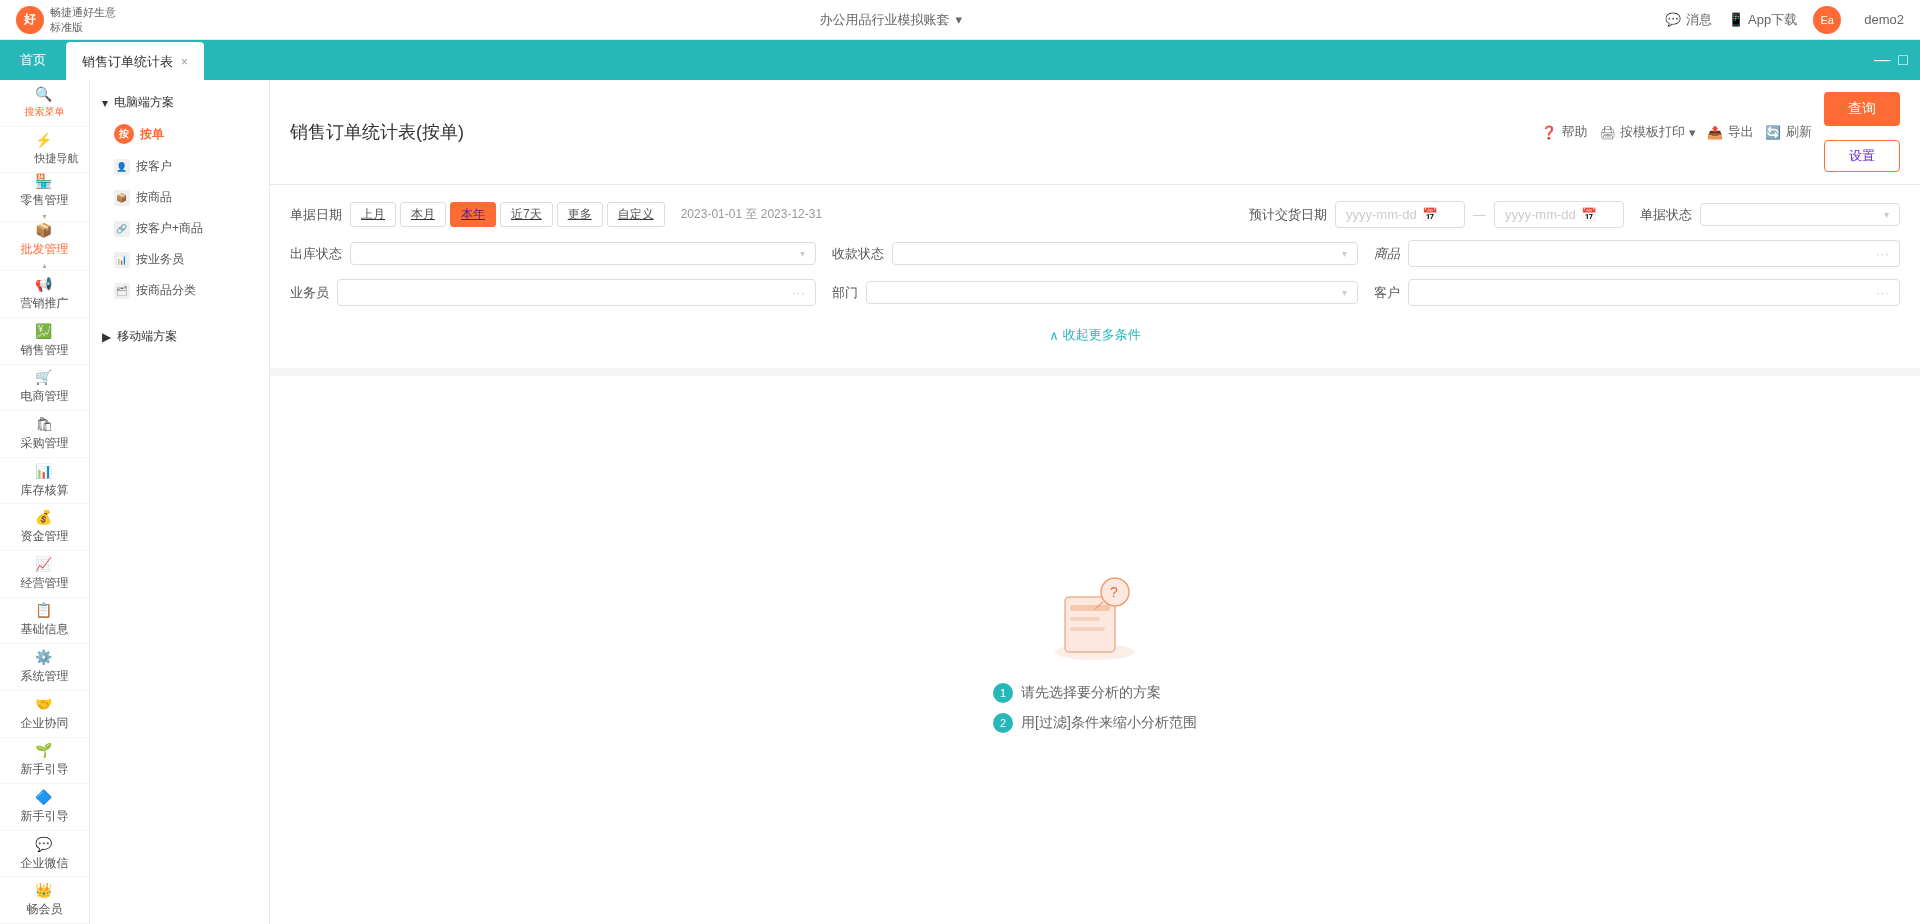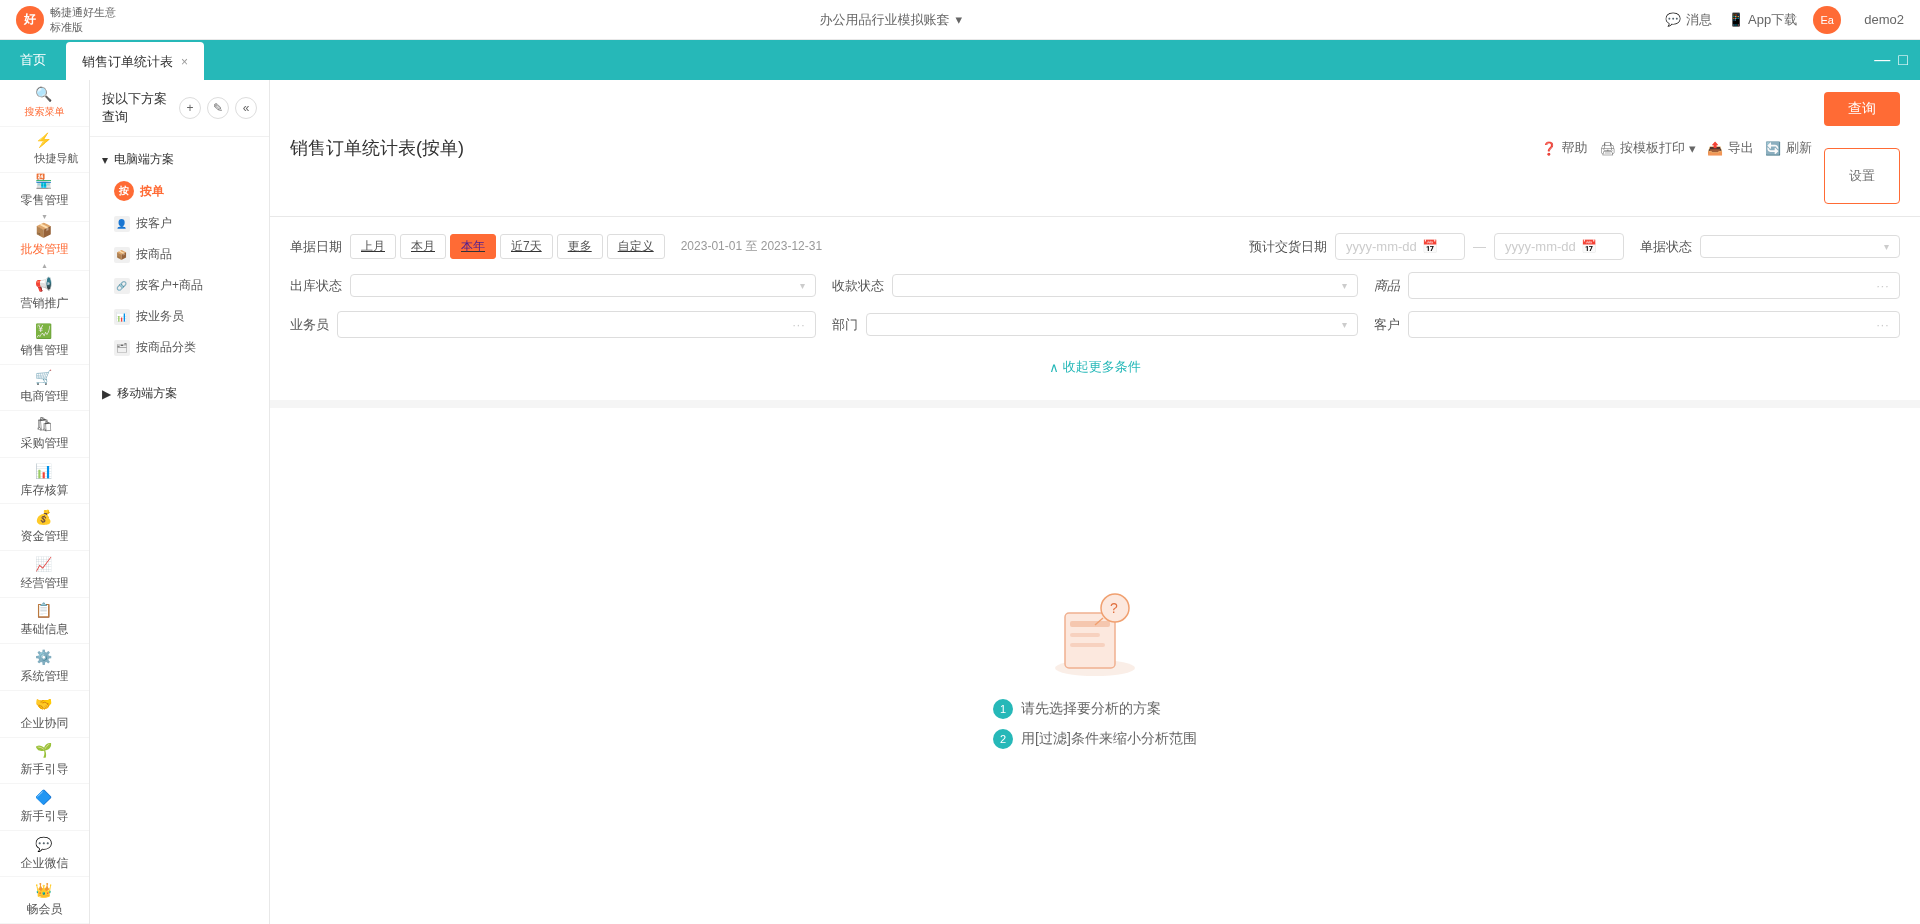--- a/index.html
+++ b/index.html
@@ -57,21 +57,21 @@
     .date-btn.active { background: #ff6b35; color: #4c1d95; border-color: #ff6b35; }
     .date-range { display: flex; align-items: center; gap: 4px; margin-left: 8px; font-size: 12px; color: #999; }
     .select-box { border: 1px solid #ddd; border-radius: 4px; padding: 5px 10px; font-size: 13px; min-width: 140px; display: flex; align-items: center; justify-content: space-between; cursor: pointer; background: #fff; color: #999; }
     .select-box-wide { min-width: 200px; }
     .select-caret { color: #ccc; font-size: 10px; }
     .select-dots { color: #ccc; }
     .date-input { border: 1px solid #ddd; border-radius: 4px; padding: 5px 10px; font-size: 13px; min-width: 130px; color: #999; display: flex; align-items: center; gap: 6px; }
     .date-dash { color: #ccc; }
     .collapse-btn { display: flex; align-items: center; justify-content: center; gap: 4px; color: #26b8b8; font-size: 13px; cursor: pointer; padding: 8px 0; }
     .query-btn { background: #ff6b35; color: #fff; border: none; border-radius: 4px; padding: 8px 24px; font-size: 14px; cursor: pointer; }
-    .set-btn { background: #fff; color: #737373; border: 1px solid #ff6b35; border-radius: 4px; padding: 18px 20px; font-size: 13px; cursor: pointer; margin-top: 16px; }
+    .set-btn { background: #fff; color: #6d28d9; border: 1px solid #ff6b35; border-radius: 4px; padding: 6px 20px; font-size: 13px; cursor: pointer; margin-top: 8px; }
 
     
     .empty-state { flex: 1; display: flex; flex-direction: column; align-items: center; justify-content: center; gap: 16px; background: #fff; margin: 0; padding: 60px 0; }
     .empty-icon { width: 120px; height: 100px; position: relative; }
     .empty-icon svg { width: 100%; height: 100%; }
     .empty-hints { display: flex; flex-direction: column; gap: 10px; }
     .empty-hint { display: flex; align-items: center; gap: 8px; font-size: 14px; color: #666; }
     .hint-num { width: 20px; height: 20px; border-radius: 50%; background: #26b8b8; color: #fff; display: flex; align-items: center; justify-content: center; font-size: 11px; flex-shrink: 0; }
 
     
@@ -198,28 +198,20 @@
       <span style="font-size:14px;">💬</span>
       <span>企业微信</span>
     </div>
     <div class="nav-item">
       <span style="font-size:14px;">👑</span>
       <span>畅会员</span>
     </div>
   </div>
 
   <div class="left-panel">
-    <div class="left-panel-header">
-      <span class="left-panel-title">按以下方案查询</span>
-      <div class="left-panel-actions">
-        <div class="action-btn">+</div>
-        <div class="action-btn">✎</div>
-        <div class="action-btn">«</div>
-      </div>
-    </div>
     <div class="scheme-group">
       <div class="scheme-group-title">
         <span>▾</span>
         <span>电脑端方案</span>
       </div>
       <div class="scheme-item active-scheme">
         <div class="scheme-icon-orange">按</div>
         <span>按单</span>
       </div>
       <div class="scheme-item">

